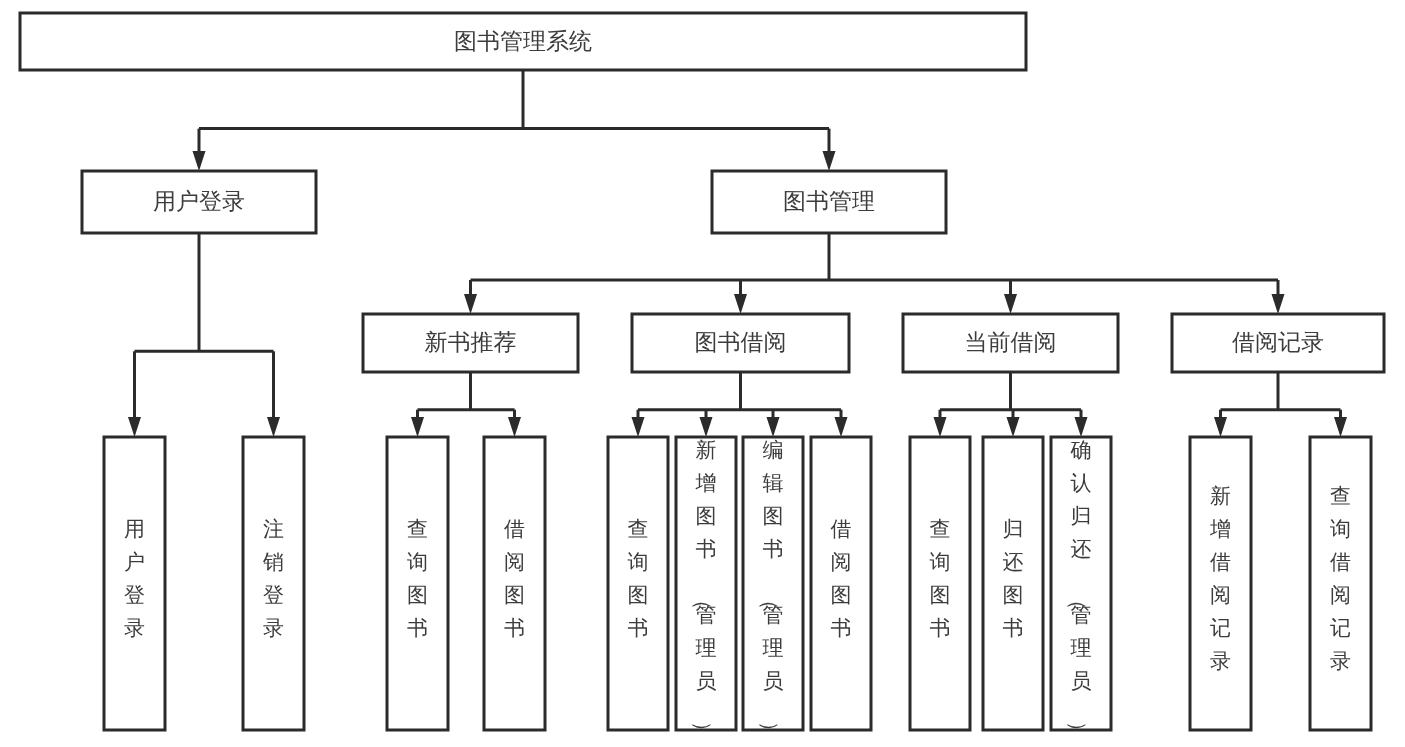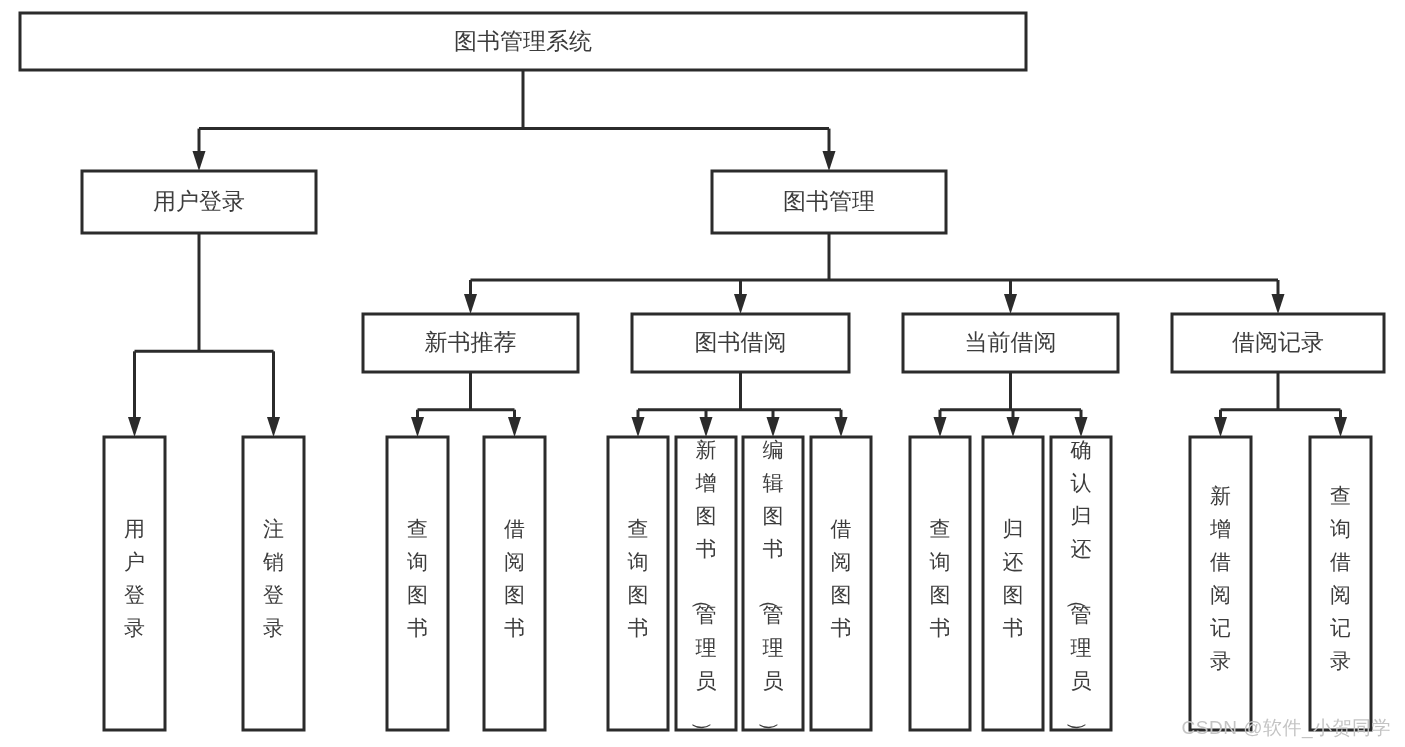--- a/index.html
+++ b/index.html
@@ -204,14 +204,13 @@
         <g>
           <rect x="1190" y="437" width="61" height="293" class="node-box"></rect>
           <text class="node-label-vert" x="1220.5" y="503"><tspan x="1220.5" dy="0">新</tspan><tspan x="1220.5" dy="33">增</tspan><tspan x="1220.5" dy="33">借</tspan><tspan x="1220.5" dy="33">阅</tspan><tspan x="1220.5" dy="33">记</tspan><tspan x="1220.5" dy="33">录</tspan></text>
         </g>
         <g>
           <rect x="1310" y="437" width="61" height="293" class="node-box"></rect>
           <text class="node-label-vert" x="1340.5" y="503"><tspan x="1340.5" dy="0">查</tspan><tspan x="1340.5" dy="33">询</tspan><tspan x="1340.5" dy="33">借</tspan><tspan x="1340.5" dy="33">阅</tspan><tspan x="1340.5" dy="33">记</tspan><tspan x="1340.5" dy="33">录</tspan></text>
         </g>
       </g>
   </svg>
-  <div class="watermark-text">CSDN @软件_小贺同学</div>
 </div>
 
 </body></html>

